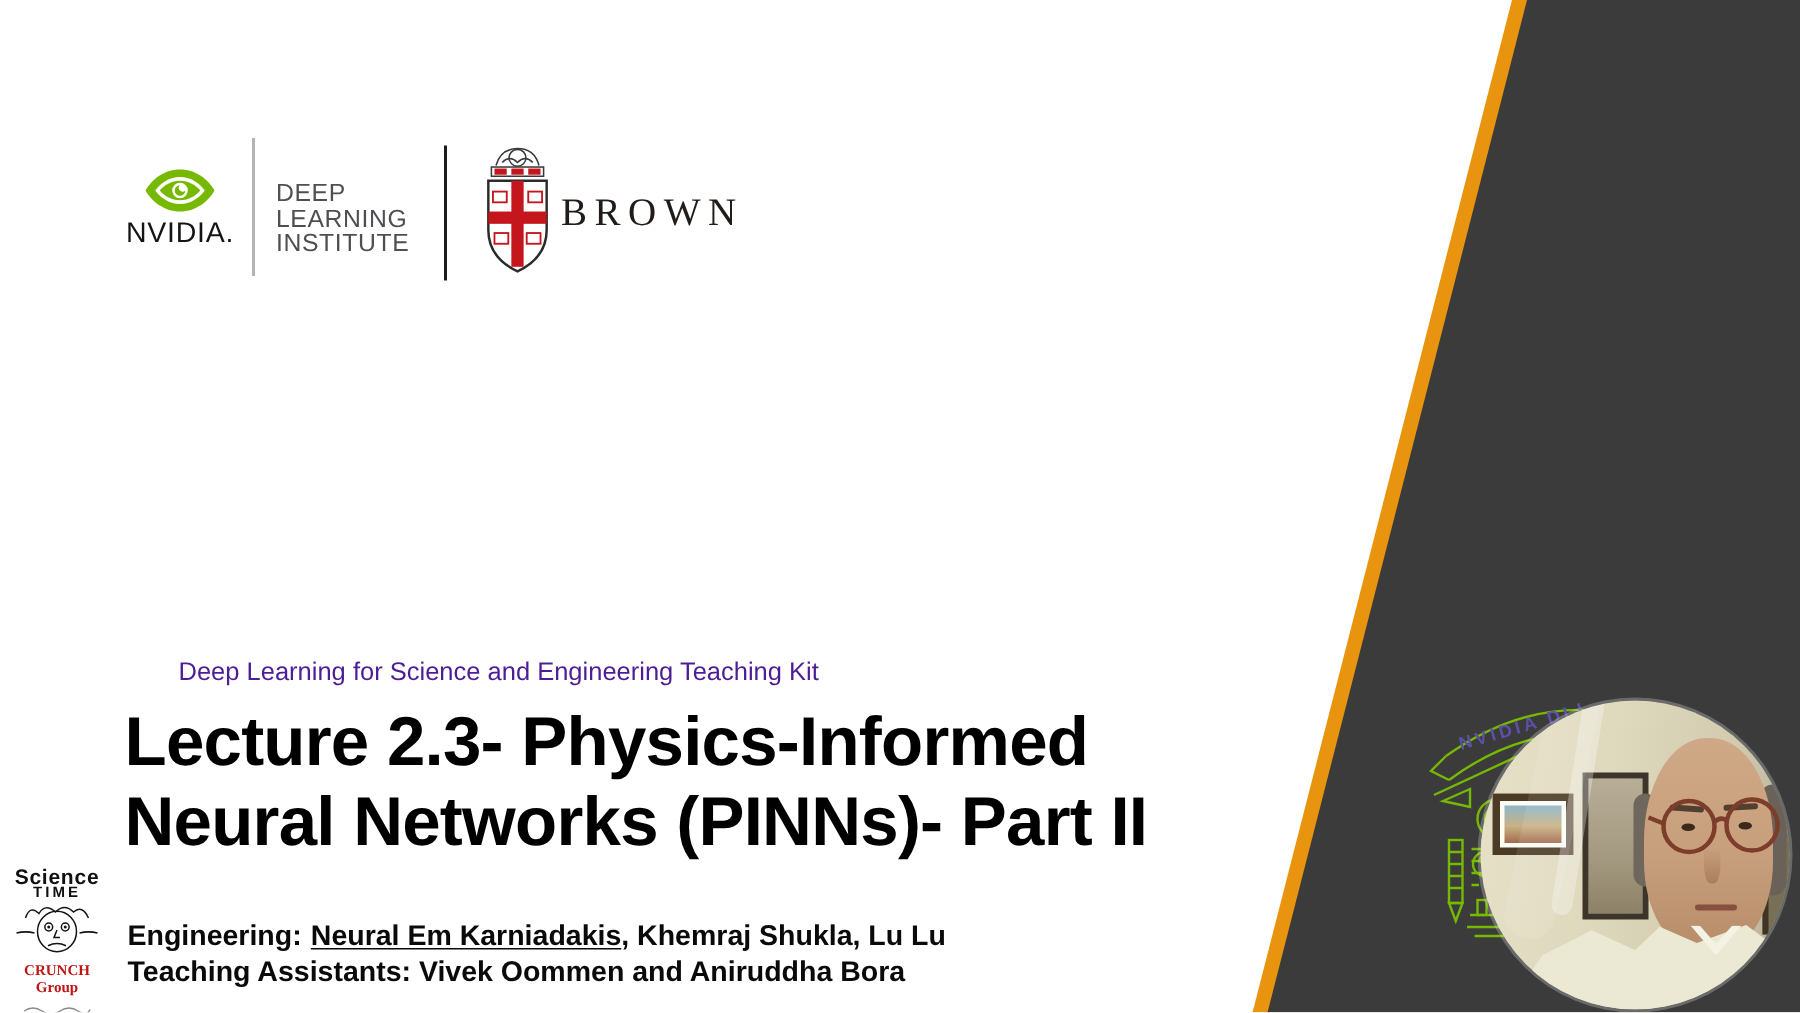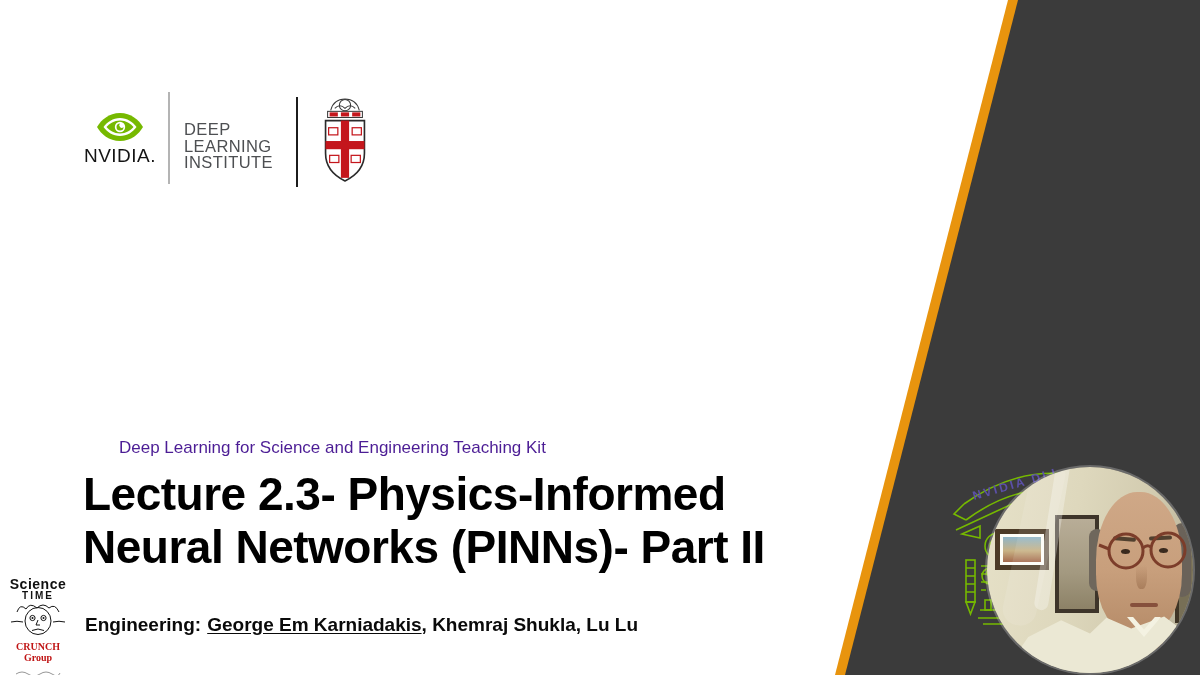--- a/index.html
+++ b/index.html
@@ -121,32 +121,34 @@
     <path d="M4,24 L42,24 L42,56 Q42,74 23,83 Q4,74 4,56 Z" fill="#ffffff" stroke="#2b2b2b" stroke-width="1.6"></path>
     <rect x="19" y="24" width="8" height="56" fill="#C4161C"></rect>
     <rect x="4" y="44" width="38" height="8" fill="#C4161C"></rect>
     <g fill="#ffffff" stroke="#C4161C" stroke-width="1.2">
       <rect x="7" y="31" width="9" height="7"></rect>
       <rect x="30" y="31" width="9" height="7"></rect>
       <rect x="8" y="58" width="9" height="7"></rect>
       <rect x="29" y="58" width="9" height="7"></rect>
     </g>
   </svg>
+  <div class="brown-word">BROWN</div>
 
   <div class="kicker">Deep Learning for Science and Engineering Teaching Kit</div>
 
   <div class="title">
     <div>Lecture 2.3- Physics-Informed</div>
     <div>Neural Networks (PINNs)- Part II</div>
   </div>
 
   <div class="people">
     <div>
-      <span class="lbl">Engineering:</span><span class="uline">George Em Karniadakis</span><span>, Khemraj Shukla, Lu Lu</span>
+      <span class="lbl">Engineering:</span><span class="uline">Neural Em Karniadakis</span><span>, Khemraj Shukla, Lu Lu</span>
     </div>
+    <div>Teaching Assistants: Vivek Oommen and Aniruddha Bora</div>
   </div>
 
   <div class="crunch">
     <div class="t1">Science</div>
     <div class="t2">TIME</div>
     <svg width="62" height="36" viewBox="0 0 56 36">
       <g fill="none" stroke="#141414" stroke-width="1">
         <path d="M7,11 Q10,2 16,8 Q20,1 27,7 Q33,1 39,7 Q45,2 49,11"></path>
         <ellipse cx="28" cy="20" rx="13" ry="13.5"></ellipse>
         <circle cx="22.5" cy="17" r="2.6"></circle>

